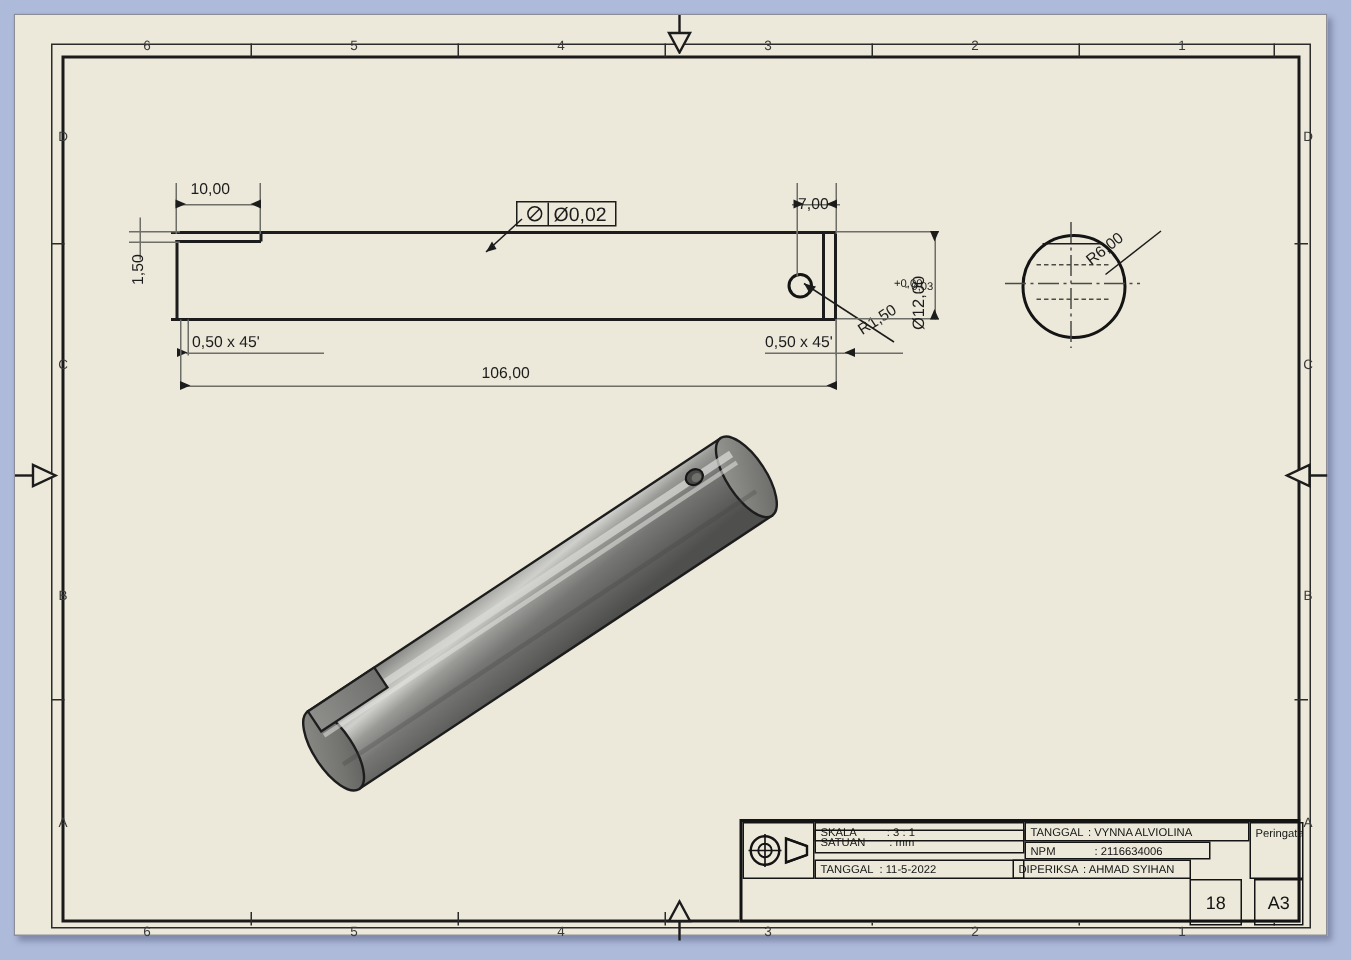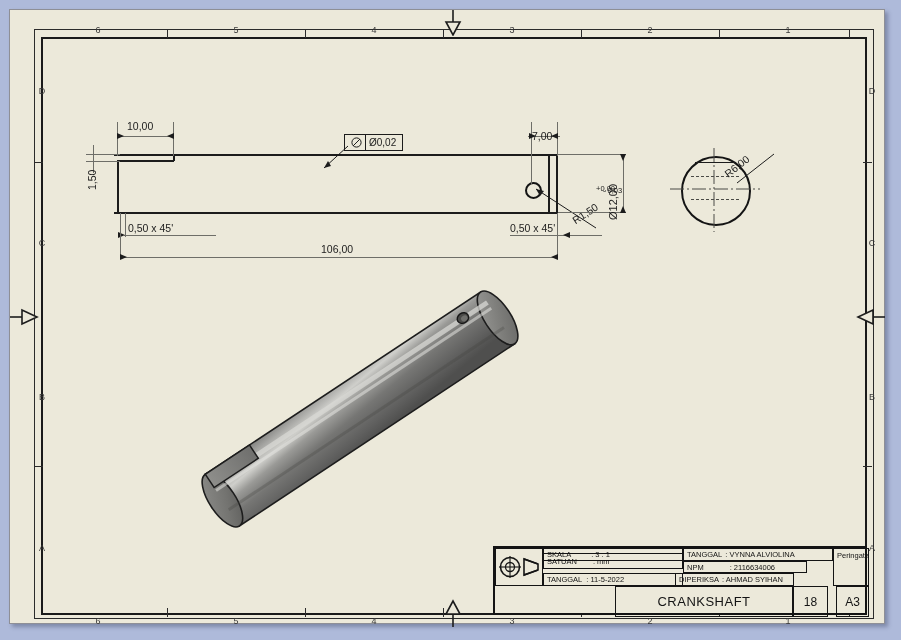--- a/index.html
+++ b/index.html
@@ -57,21 +57,21 @@
   .arr{position:absolute;width:0;height:0;}
   .arr-l{border-top:3px solid transparent;border-bottom:3px solid transparent;border-right:7px solid #1c1c1c;}
   .arr-r{border-top:3px solid transparent;border-bottom:3px solid transparent;border-left:7px solid #1c1c1c;}
   .arr-u{border-left:3px solid transparent;border-right:3px solid transparent;border-bottom:7px solid #1c1c1c;}
   .arr-d{border-left:3px solid transparent;border-right:3px solid transparent;border-top:7px solid #1c1c1c;}
 
   
   .fcf{
     position:absolute;border:1px solid #1c1c1c;background:#ece9da;
     height:15px;display:flex;padding:0 3px;
-    font-size:10px;color:#1c1c1c;
+    font-size:13px;color:#1c1c1c;
   }
   .fcf .cell{padding:0 3px;display:flex;align-items:center;height:100%;}
   .fcf .sep{width:1px;height:100%;background:#1c1c1c;}
 
   .tolstack{position:absolute;font-size:7.5px;line-height:1.05;color:#1c1c1c;}
 
   
   .circ{position:absolute;border:2.6px solid #141414;border-radius:50%;}
   .dash{position:absolute;height:0;border-top:1px dashed #4a4a46;}
 
@@ -354,19 +354,18 @@
       </div>
       <div class="bx" style="left:180px;top:25.4px;width:119px;height:12.6px">
         <span>DIPERIKSA</span>
         <span style="margin-left:3px">: AHMAD SYIHAN</span>
       </div>
 
       <div class="bx" style="left:338px;top:0;width:36px;height:38px;align-items:flex-start;padding-top:2px">
         <span>Peringatan :</span>
       </div>
 
-      <div class="bx big" style="left:120px;top:38px;width:178px;height:31px">CRANKSHAFT</div>
       <div class="bx mid" style="left:298px;top:38px;width:35px;height:31px">18</div>
       <div class="bx mid" style="left:341px;top:38px;width:33px;height:31px">A3</div>
     </div>
 
   </div>
 </div>
 
 </body></html>

